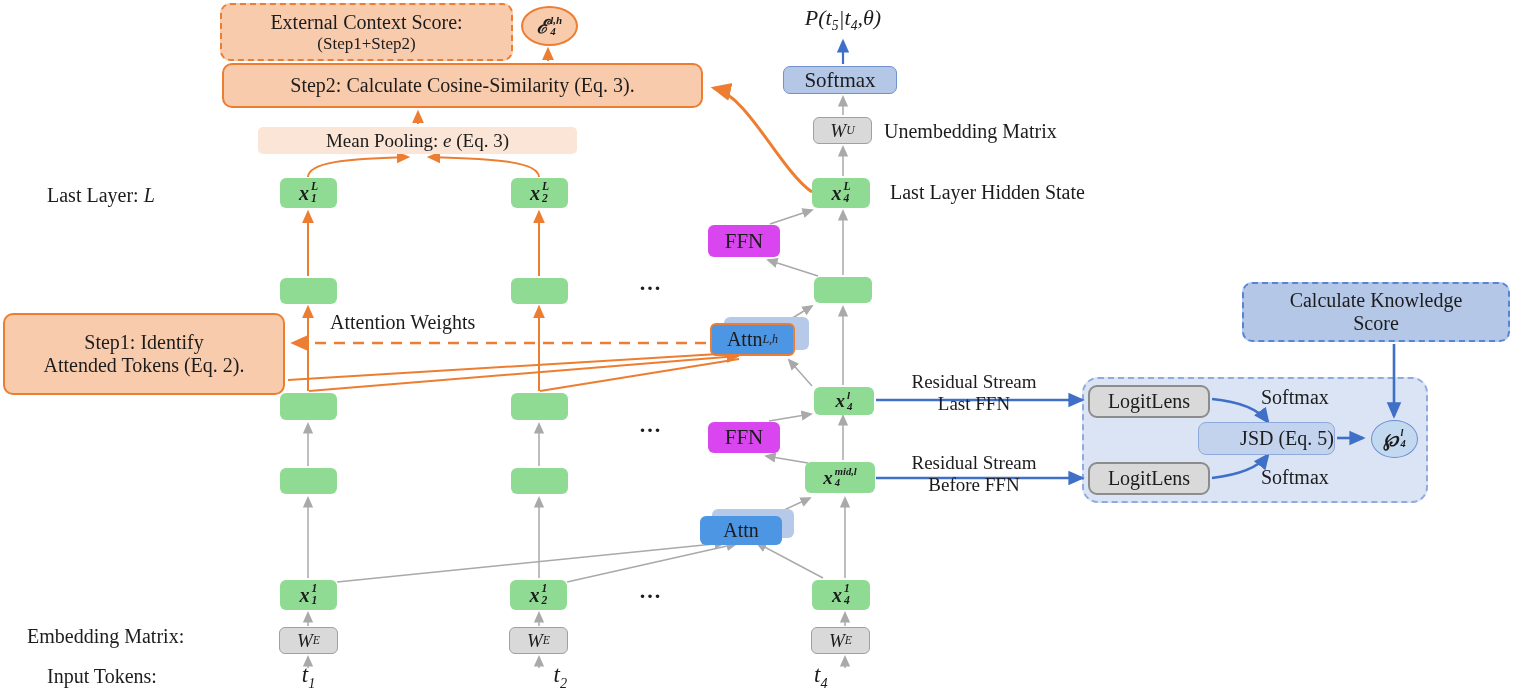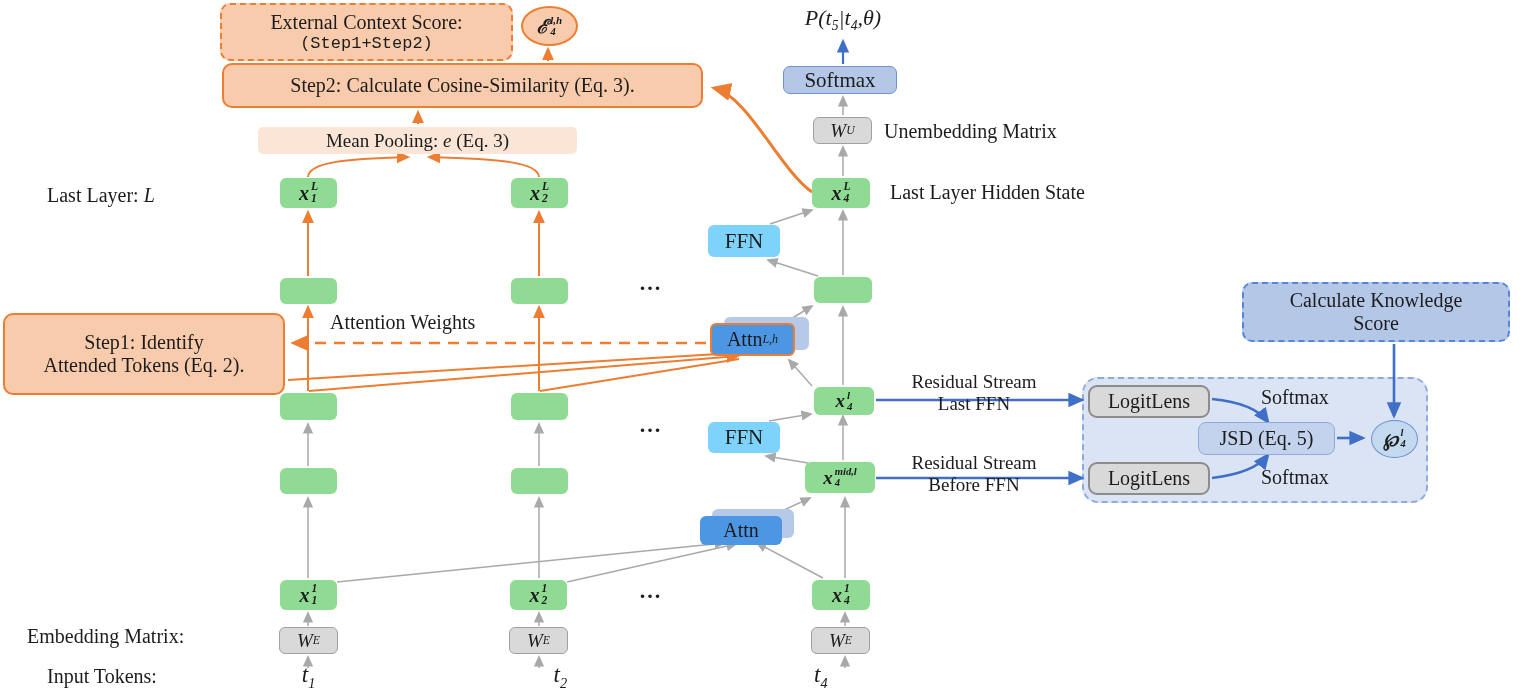--- a/index.html
+++ b/index.html
@@ -11,21 +11,21 @@
        box-sizing:border-box;text-align:center;}
   .lbl{position:absolute;z-index:3;white-space:nowrap;}
   .green{background:#8fdb93;border-radius:6px;}
   .grayb{background:#d9d9d9;border:1.5px solid #a0a0a0;border-radius:6px;}
   .orangeb{background:#f8cbad;border:2px solid #ed7d31;border-radius:10px;}
   .odash{border-style:dashed;}
   .lightorange{background:#fbe5d6;border-radius:5px;}
   .bluefill{background:#4c96e3;border-radius:6px;text-align:right;}
   .blueshadow{background:#b7c9e9;border-radius:6px;}
   .softmaxb{background:#b4c7e7;border:1.5px solid #7191cc;border-radius:7px;}
-  .ffnb{background:#7dd3fc;border-radius:6px;}
+  .ffnb{background:#d946ef;border-radius:6px;}
   .jsdb{background:#c3d3ee;border:1.5px solid #8faadc;border-radius:8px;}
   .lensb{background:#d9d9d9;border:2px solid #8c8c8c;border-radius:9px;}
   .pksb{background:#b4c7e7;border:2px dashed #5585d6;border-radius:10px;}
   .contb{background:#dbe4f4;border:2px dashed #8faadc;border-radius:16px;}
   .ellipse{border-radius:50%;}
   .m{font-style:italic;font-weight:bold;}
   .mi{font-style:italic;}
   .ss{display:inline-flex;flex-direction:column;align-items:flex-start;margin-left:2px;
       font-size:0.58em;line-height:1.02;font-style:italic;font-weight:bold;}
   .msub{font-size:0.62em;font-style:italic;}
@@ -106,21 +106,21 @@
       <line x1="706" y1="343" x2="293" y2="343" stroke-width="2.5" stroke-dasharray="11,8" marker-end="url(#mo)"></line>
       <line x1="309" y1="391" x2="738" y2="356" marker-end="url(#mo)"></line>
       <line x1="540" y1="391" x2="739" y2="359"></line>
       <line x1="288" y1="380" x2="735" y2="353"></line>
     </g>
   </svg>
 
   <div class="box orangeb odash two" style="left:220px;top:3px;width:293px;height:58px;">
     <div>
       <div style="font-size:20px;">External Context Score:</div>
-      <div style="font-size:17px;font-family:Liberation Mono, monospace;">(Step1+Step2)</div>
+      <div style="font-size:17px;">(Step1+Step2)</div>
     </div>
   </div>
 
   <div class="box orangeb ellipse" style="left:521px;top:6px;width:57px;height:40px;font-size:19px;">
     <span class="script">ℰ</span>
       <span class="ss">
         <span>l,h</span>
         <span>4</span>
       </span>
   </div>
@@ -293,21 +293,21 @@
   <div class="box lensb" style="left:1088px;top:385px;width:122px;height:33px;font-size:20px;">
       <span>LogitLens</span>
     </div>
   <div class="box lensb" style="left:1088px;top:462px;width:122px;height:33px;font-size:20px;">
       <span>LogitLens</span>
     </div>
 
   <div class="lbl" style="left:1261px;top:386px;font-size:20px;">Softmax</div>
   <div class="lbl" style="left:1261px;top:466px;font-size:20px;">Softmax</div>
 
-  <div class="box jsdb" style="left:1198px;top:422px;width:137px;height:33px;font-size:20px;">
+  <div class="box jsdb" style="left:1198px;top:422px;width:137px;height:33px;font-size:20px;justify-content:flex-end;">
       <span>JSD (Eq. 5)</span>
     </div>
 
   <div class="box ellipse" style="left:1371px;top:420px;width:47px;height:38px;background:#c3d9f0;border:1.5px solid #6b8fd0;font-size:18px;">
     <span class="script">℘</span>
       <span class="ss">
         <span>l</span>
         <span>4</span>
       </span>
   </div>

